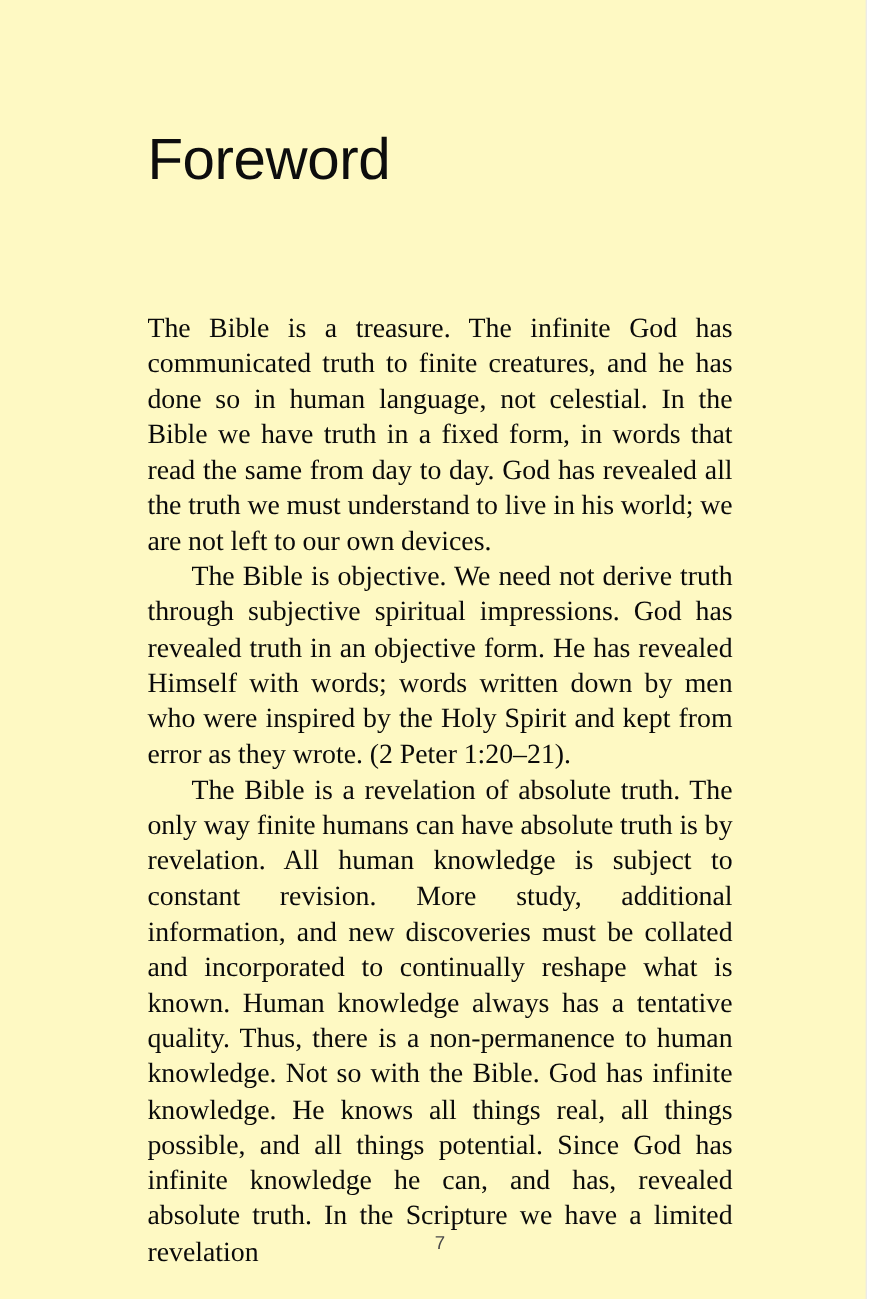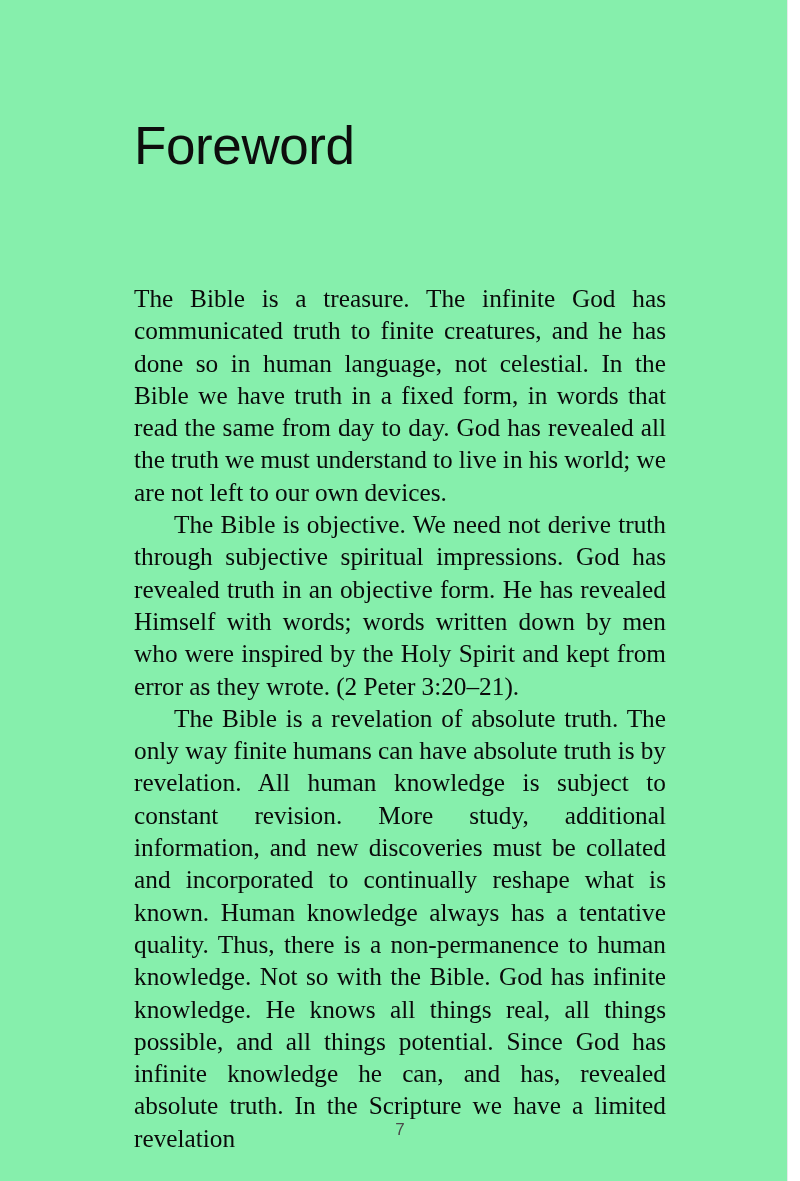--- a/index.html
+++ b/index.html
@@ -11,21 +11,21 @@
     width: 800px;
     height: 1181px;
     overflow: hidden;
     font-family: "Liberation Serif", "DejaVu Serif", serif;
   }
 
   #page {
     position: relative;
     width: 788px;
     height: 1181px;
-    background: #86efac;
+    background: #fef9c3;
     border-right: 1px solid #e9e9ec;
     box-sizing: border-box;
   }
 
   #page-inner {
     position: absolute;
     left: 134px;
     top: 0;
     width: 532px;
     height: 1181px;
@@ -87,20 +87,20 @@
 </head>
 <body>
 
 <div id="page">
   <div id="page-inner">
 
     <h1 class="chapter-title">Foreword</h1>
 
     <div class="body-copy">
       <p>The Bible is a treasure. The infinite God has communicated truth to finite creatures, and he has done so in human language, not celestial. In the Bible we have truth in a fixed form, in words that read the same from day to day. God has revealed all the truth we must understand to live in his world; we are not left to our own devices.</p>
-      <p class="indent">The Bible is objective. We need not derive truth through subjective spiritual impressions. God has revealed truth in an objective form. He has revealed Himself with words; words written down by men who were inspired by the Holy Spirit and kept from error as they wrote. (2 Peter 3:20–21).</p>
+      <p class="indent">The Bible is objective. We need not derive truth through subjective spiritual impressions. God has revealed truth in an objective form. He has revealed Himself with words; words written down by men who were inspired by the Holy Spirit and kept from error as they wrote. (2 Peter 1:20–21).</p>
       <p class="indent">The Bible is a revelation of absolute truth. The only way finite humans can have absolute truth is by revelation. All human knowledge is subject to constant revision. More study, additional information, and new discoveries must be collated and incorporated to continually reshape what is known. Human knowledge always has a tentative quality. Thus, there is a non-permanence to human knowledge. Not so with the Bible. God has infinite knowledge. He knows all things real, all things possible, and all things potential. Since God has infinite knowledge he can, and has, revealed absolute truth. In the Scripture we have a limited revelation</p>
     </div>
 
     <div class="page-number">7</div>
 
   </div>
 </div>
 
 </body></html>

